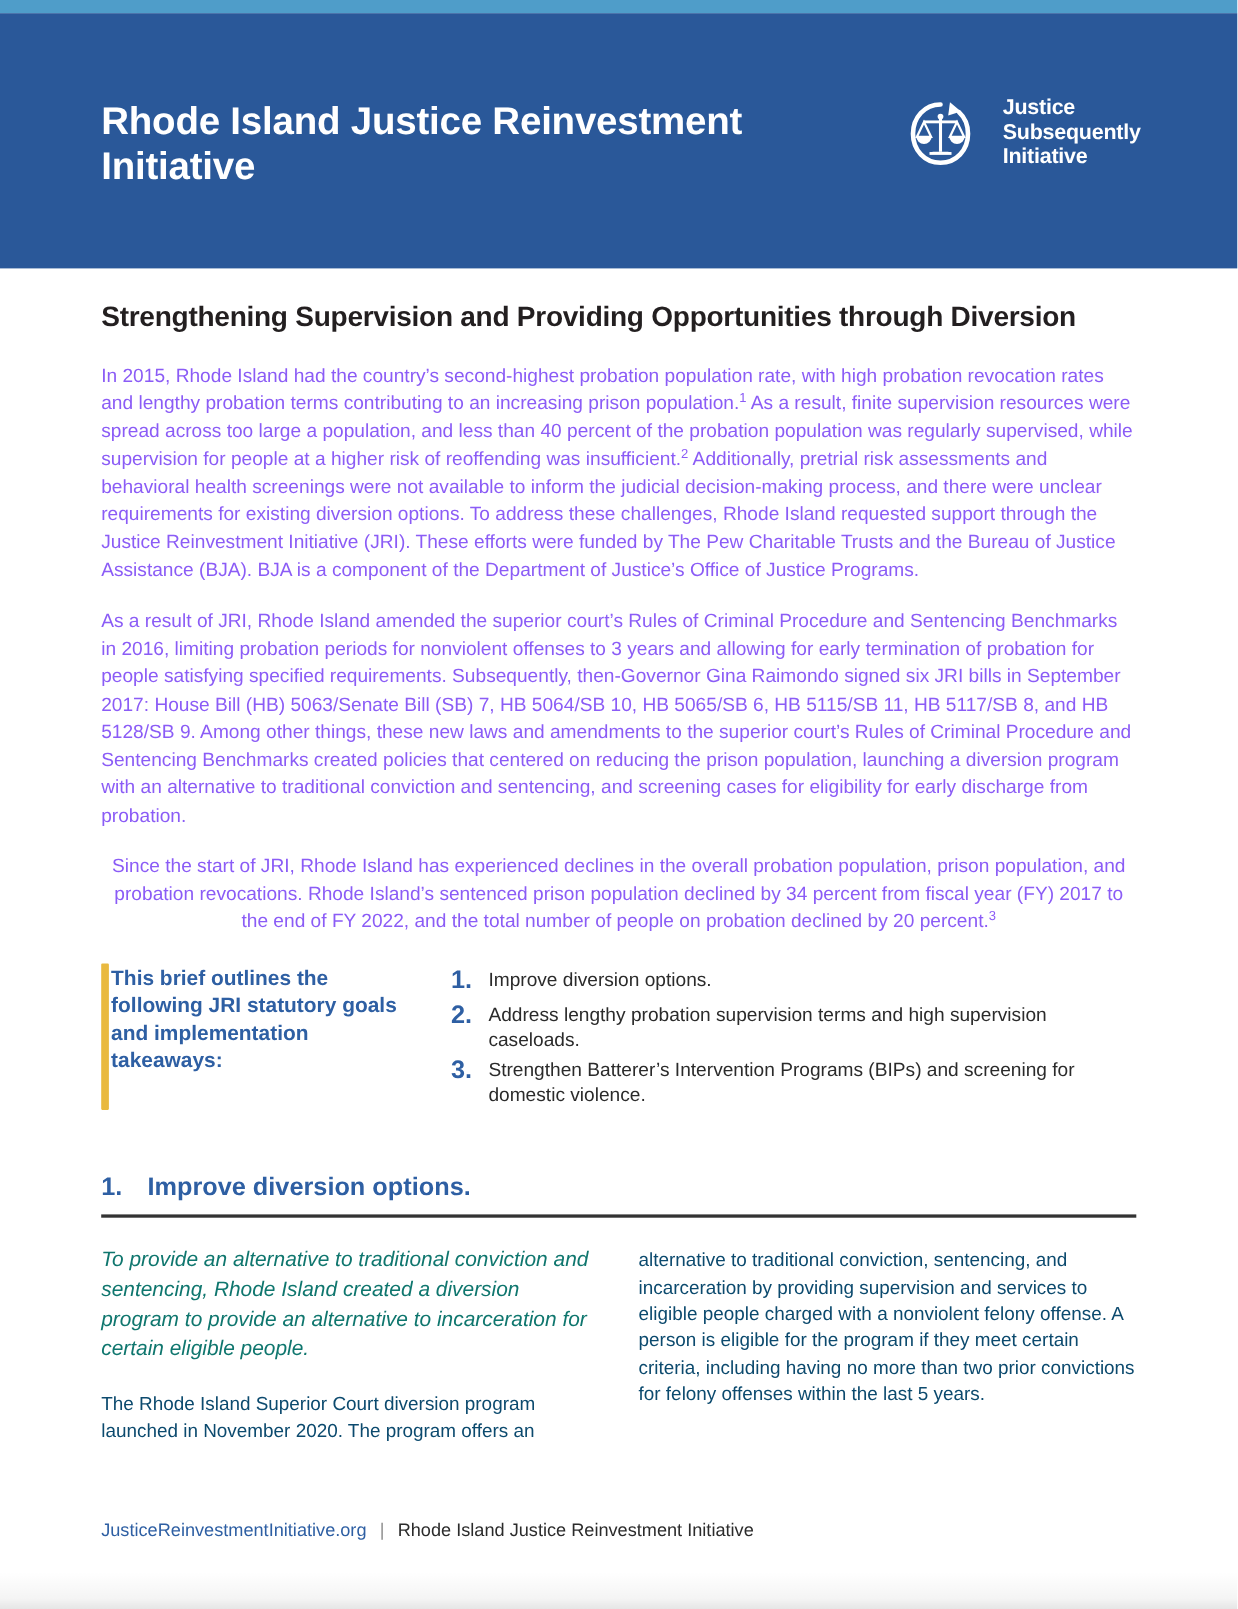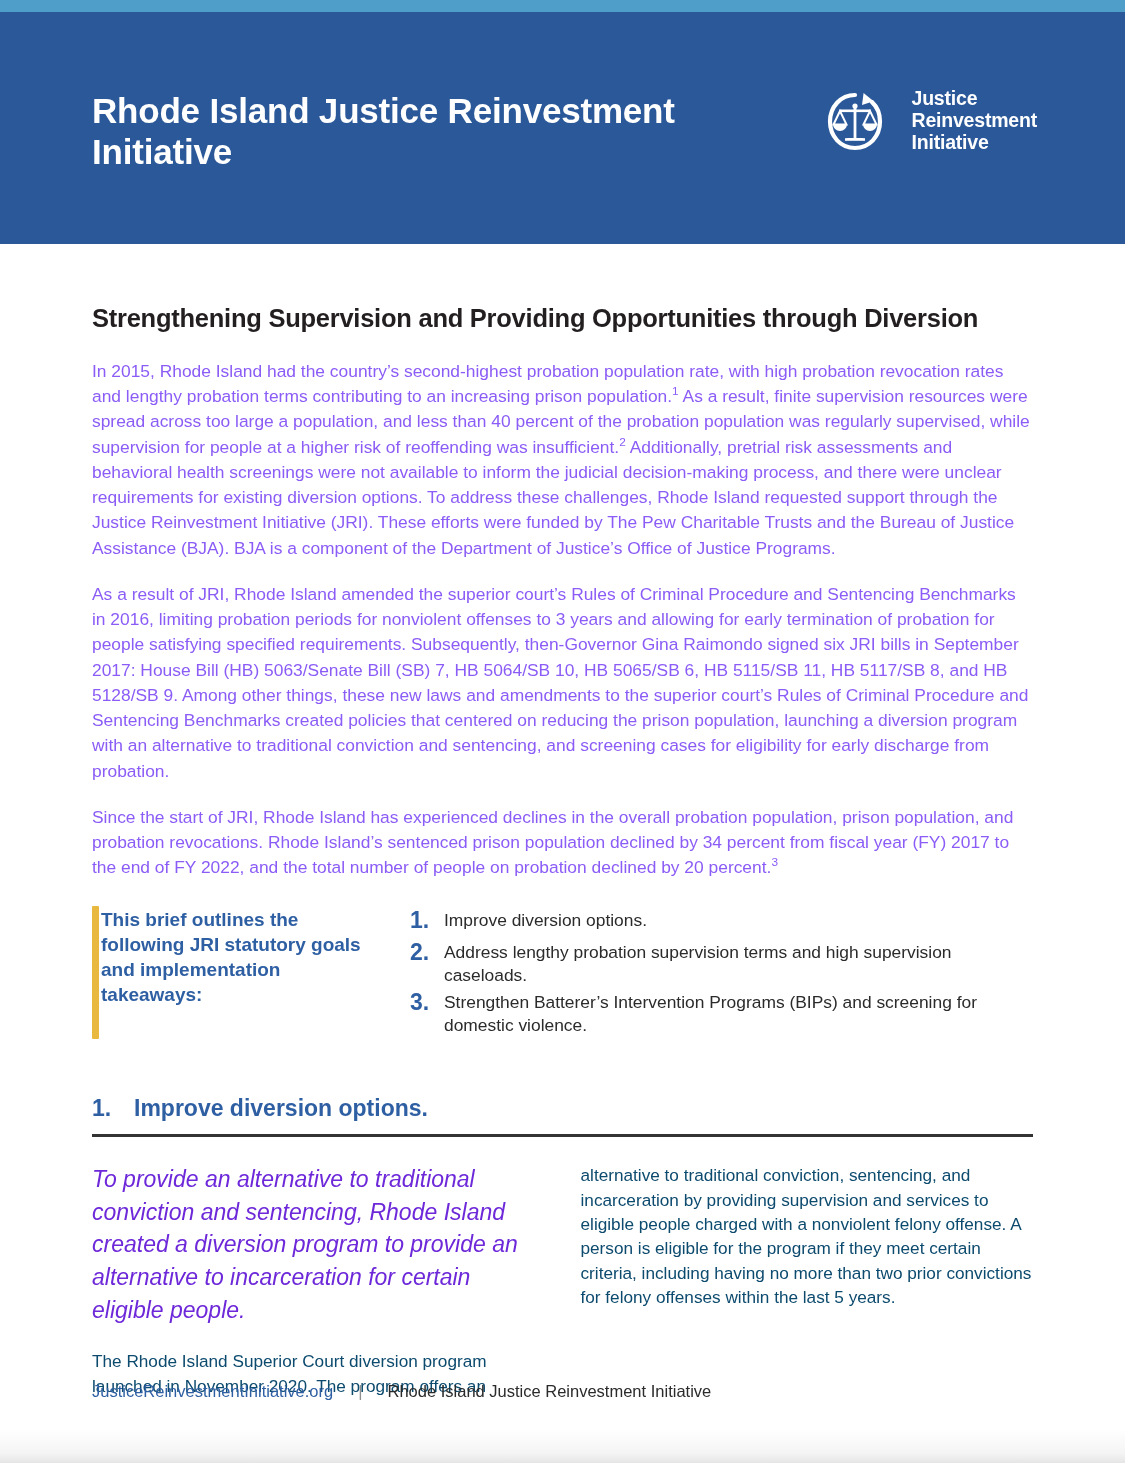--- a/index.html
+++ b/index.html
@@ -83,32 +83,32 @@
   
   .content {
     padding: 0 92px;
   }
 
   h2.section-head {
     font-size: 25.5px;
     font-weight: bold;
     color: #231f20;
     letter-spacing: -0.25px;
-    margin-top: 60px;
+    margin-top: 30px;
     margin-bottom: 26px;
   }
 
   p.body-par {
     font-size: 17.4px;
     line-height: 1.45;
     color: #8b5cf6;
     margin-bottom: 21px;
     text-align: left;
   }
-  p.body-par:last-child { margin-bottom: 0; }
+  p.body-par:last-child { margin-bottom: 0; text-align: center; }
 
   sup { font-size: 0.68em; vertical-align: super; line-height: 0; }
 
   
   .callout {
     display: flex;
     margin-top: 26px;
     margin-bottom: 10px;
   }
   .callout-bar {
@@ -162,41 +162,41 @@
   }
 
   
   .two-col {
     display: flex;
     gap: 36px;
     margin-top: 26px;
   }
   .col { flex: 1; }
   .col-lede {
-    font-size: 23px;
+    font-size: 19px;
     line-height: 1.42;
     font-style: italic;
-    color: #6d28d9;
+    color: #0f766e;
     margin-bottom: 23px;
   }
   .col-par {
     font-size: 17.2px;
     line-height: 1.42;
     color: #0c4a6e;
   }
 
   
   .footer {
     position: absolute;
     left: 92px;
     bottom: 62px;
     font-size: 16.5px;
     display: flex;
     align-items: baseline;
-    gap: 16px;
+    gap: 3px;
   }
   .footer-link {
     color: #2e5fa3;
     text-decoration: none;
   }
   .footer-sep {
     color: #8f8f8f;
     padding: 0 9px;
   }
   .footer-tail { color: #2b2b2b; }
@@ -236,21 +236,21 @@
 
           <path d="M44 22 L37.5 35.5 L50.5 35.5 Z" fill="none" stroke="#ffffff" stroke-width="2"></path>
           <path d="M37.0 35.0 A7 7 0 0 0 51 35.0 Z" fill="#ffffff"></path>
 
           <path d="M19 50.5 L39 50.5 L36 49 L22 49 Z" fill="#ffffff"></path>
           <rect x="19" y="49.2" width="20" height="2.6" fill="#ffffff"></rect>
         </svg>
       </span>
       <span class="logo-words">
         <span>Justice</span><br>
-        <span>Reinvestment</span><br>
+        <span>Subsequently</span><br>
         <span>Initiative</span>
       </span>
     </div>
   </div>
 </header>
 
 <main class="content">
 
   <h2 class="section-head">Strengthening Supervision and Providing Opportunities through Diversion</h2>
 

